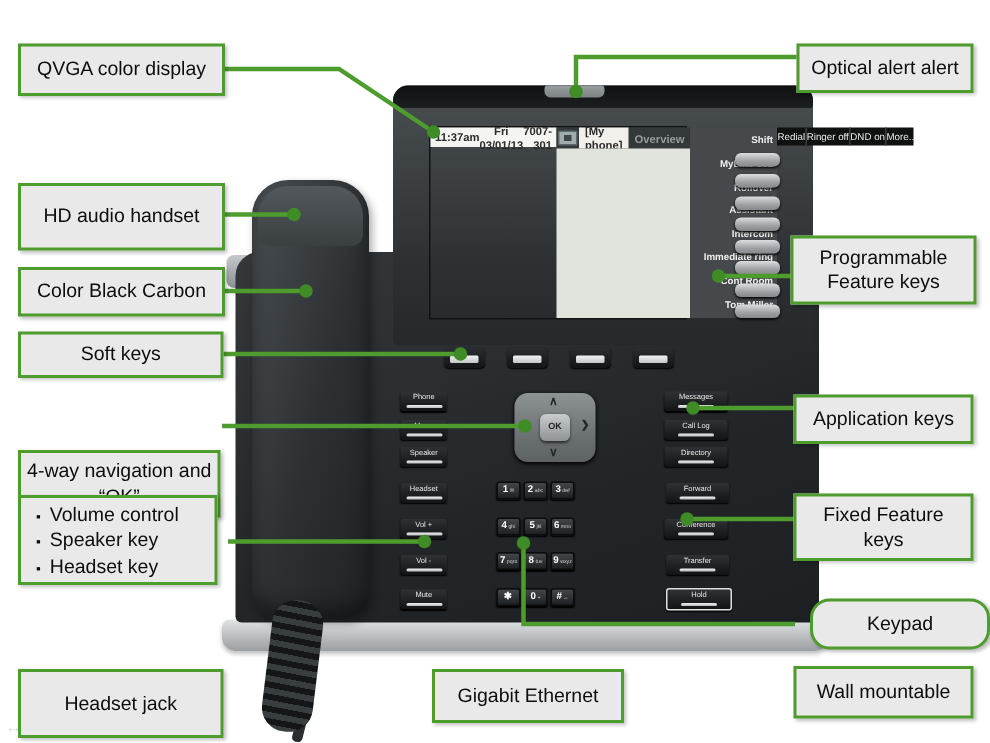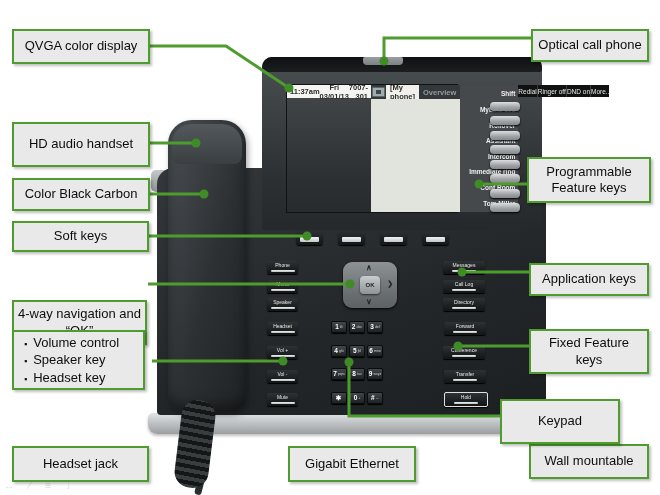--- a/index.html
+++ b/index.html
@@ -102,24 +102,24 @@
         letter-spacing:6px;}
 
   
   #co-qvga{left:12px;top:29px;width:138px;height:35px;}
   #co-optical{left:531px;top:29px;width:118px;height:33px;}
   #co-hd{left:12px;top:122px;width:138px;height:45px;text-align:center;}
   #co-carbon{left:12px;top:178px;width:138px;height:33px;}
   #co-soft{left:12px;top:221px;width:137px;height:31px;}
   #co-nav{left:12px;top:262px;width:135px;height:45px;margin-top:38px;}
   #co-bullets{left:12px;top:330px;width:133px;height:60px;}
-  #co-headjack{left:12px;top:446px;width:137px;height:36px;}
+  #co-headjack{left:12px;top:446px;width:137px;height:46px;}
   #co-gigabit{left:288px;top:446px;width:128px;height:36px;}
   #co-wall{left:529px;top:444px;width:120px;height:35px;}
-  #co-keypad{left:500px;top:399px;width:120px;height:45px;}
+  #co-keypad{left:540px;top:399px;width:120px;height:34px;border-radius:13px;}
   #co-fixed{left:529px;top:329px;width:120px;height:45px;}
   #co-app{left:529px;top:263px;width:120px;height:33px;}
   #co-prog{left:527px;top:157px;width:124px;height:46px;}
 </style>
 </head>
 <body>
 
 <div class="stage">
 
   <div class="watermark">↔ ∕ ≡ ↓</div>
@@ -331,21 +331,21 @@
         <circle cx="350" cy="284" r="4.5"></circle>
       <circle cx="283" cy="361" r="4.5"></circle>
         <circle cx="349" cy="362" r="4.5"></circle>
       <circle cx="458" cy="346" r="4.5"></circle>
         <circle cx="462" cy="272" r="4.5"></circle>
       <circle cx="479" cy="184" r="4.5"></circle>
     </g>
   </svg>
 
   <div class="callout" id="co-qvga">QVGA color display</div>
-  <div class="callout" id="co-optical">Optical call phone</div>
+  <div class="callout" id="co-optical">Optical alert alert</div>
   <div class="callout" id="co-hd">HD audio handset</div>
   <div class="callout" id="co-carbon">Color Black Carbon</div>
   <div class="callout" id="co-soft">Soft keys</div>
   <div class="callout" id="co-nav">4-way navigation and “OK”</div>
   <div class="callout bullets" id="co-bullets">
     <div class="bullet-row">Volume control</div>
     <div class="bullet-row">Speaker key</div>
     <div class="bullet-row">Headset key</div>
   </div>
   <div class="callout" id="co-headjack">Headset jack</div>

